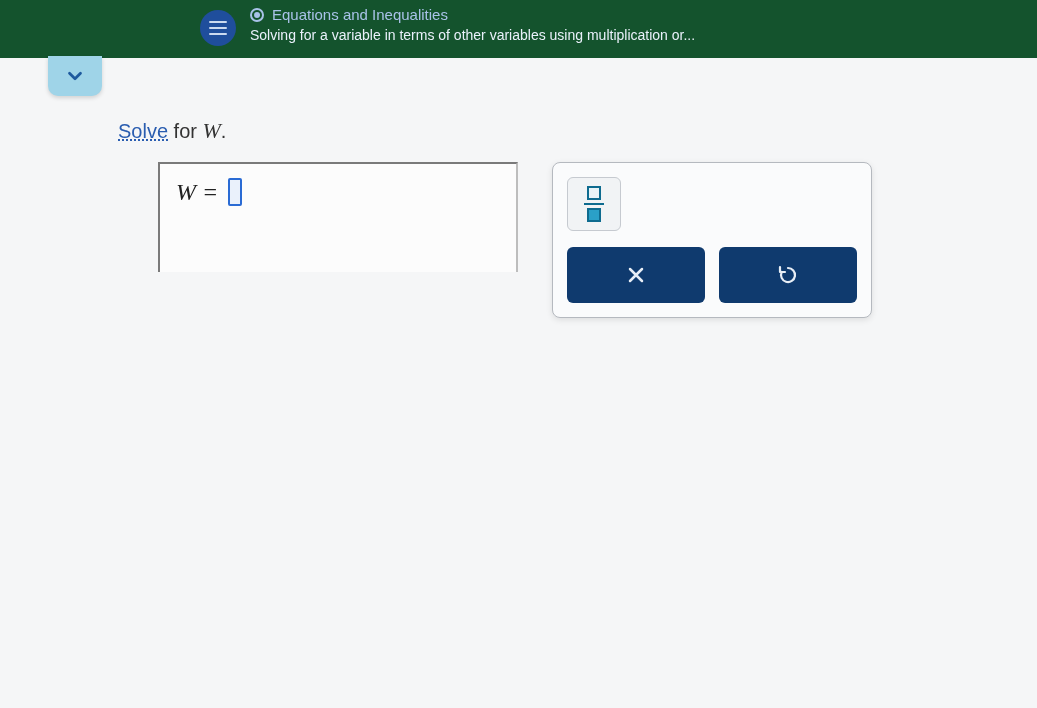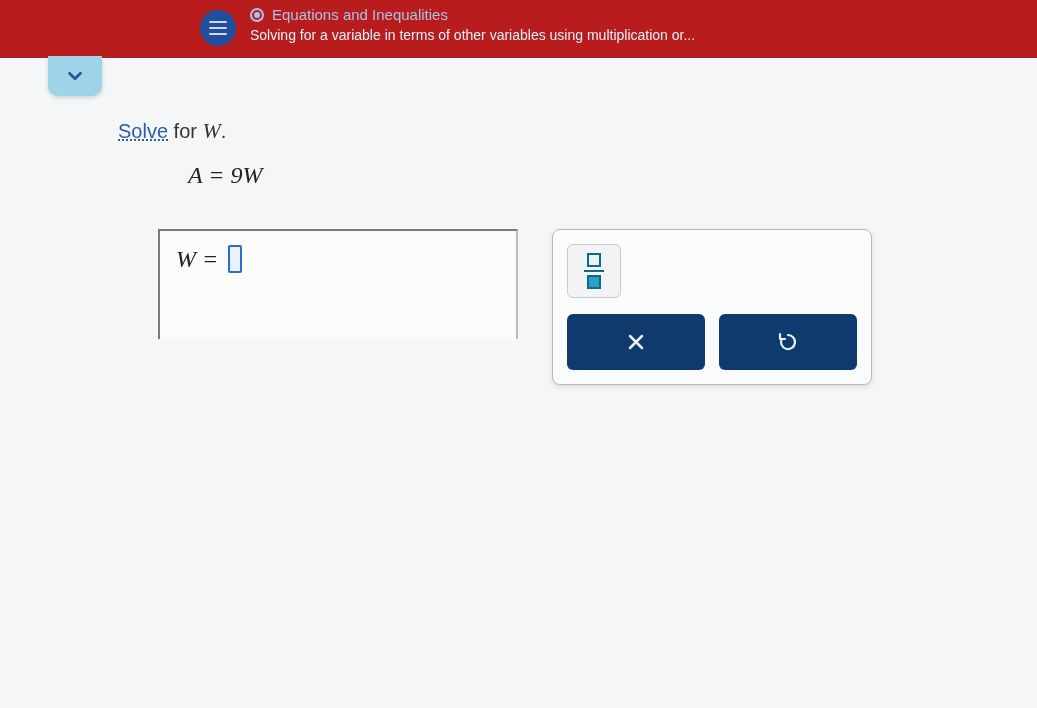--- a/index.html
+++ b/index.html
@@ -1,18 +1,18 @@
 <!DOCTYPE html>
 <html><head>
 <meta charset="utf-8">
 <style>
   * { box-sizing: border-box; margin: 0; padding: 0; }
   html, body { width: 1037px; height: 708px; font-family: Arial, Helvetica, sans-serif; background: #f5f6f7; overflow: hidden; }
   .header {
-    background: #b91c1c;
+    background: #14532d;
     color: #d9e6f7;
     padding: 6px 0 12px 0;
     display: flex;
     align-items: flex-start;
   }
   .menu-btn {
     width: 36px; height: 36px;
     border-radius: 50%;
     background: #1f4e9c;
     margin: 4px 14px 0 200px;
@@ -138,21 +138,20 @@
 <div class="collapse-tab">
   <svg viewBox="0 0 24 24">
     <path d="M6 9l6 6 6-6" fill="none" stroke="#1e5a9e" stroke-width="3" stroke-linecap="round" stroke-linejoin="round"></path>
   </svg>
 </div>
 
 <div class="content">
   <div class="prompt">
     <span class="solve-link">Solve</span><span> for </span><span class="varW">W</span><span>.</span>
   </div>
-  <div class="equation">A = 9W</div>
 
   <div class="work-row">
     <div class="answer-box">
       <div class="answer-line">
         <span>W =</span>
         <span class="input-slot"></span>
       </div>
     </div>
 
     <div class="toolbox">

